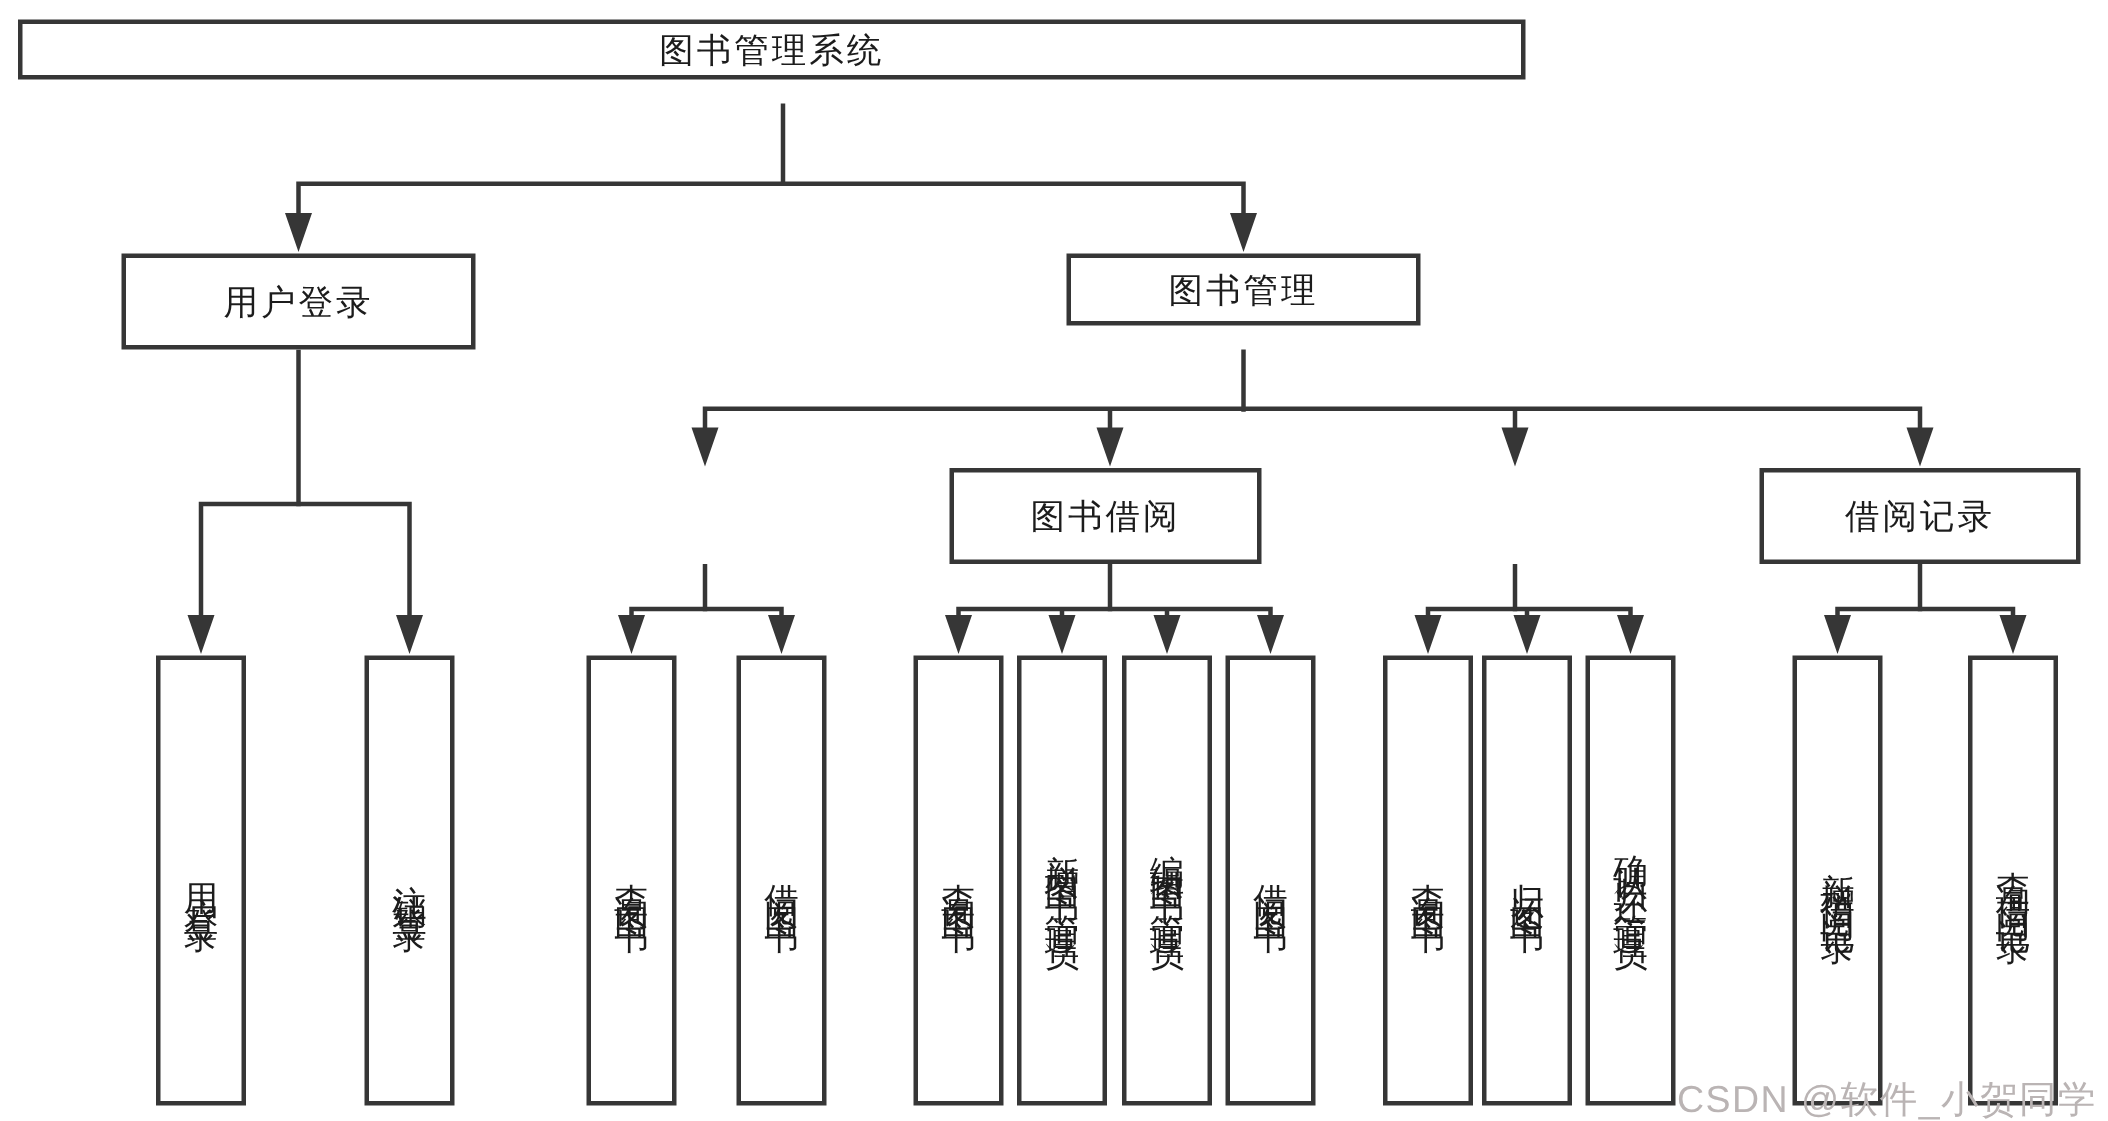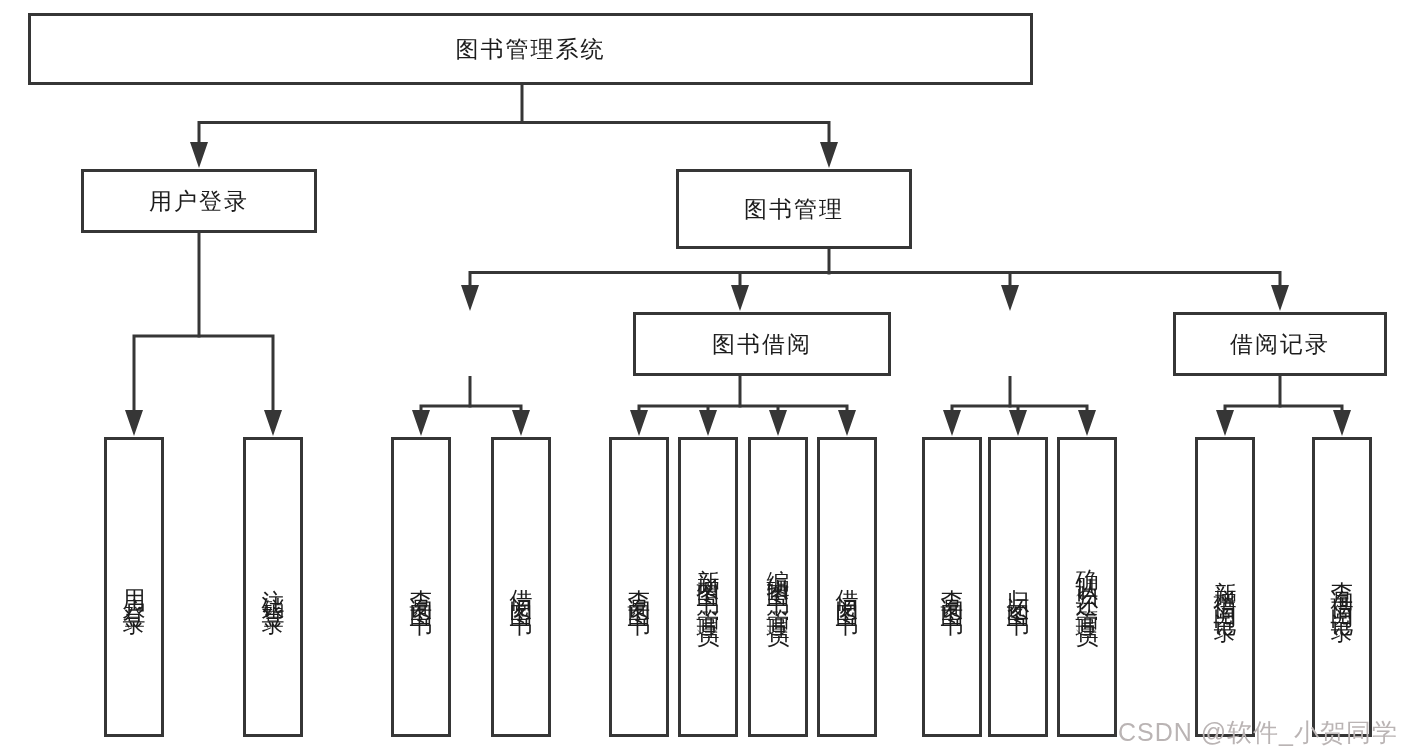--- a/index.html
+++ b/index.html
@@ -75,32 +75,32 @@
       <path d="M1280,376 L1280,407.5"></path>
       <path d="M1225,414 L1225,406 L1342,406 L1342,414"></path>
     </g>
     <g fill="#363636" stroke="none">
       <path d="M190,142 L208,142 L199,168 Z M820,142 L838,142 L829,168 Z"></path>
       <path d="M461,285 L479,285 L470,311 Z M731,285 L749,285 L740,311 Z M1001,285 L1019,285 L1010,311 Z M1271,285 L1289,285 L1280,311 Z"></path>
       <path d="M125,410 L143,410 L134,436 Z M264,410 L282,410 L273,436 Z M412,410 L430,410 L421,436 Z M512,410 L530,410 L521,436 Z M630,410 L648,410 L639,436 Z M699,410 L717,410 L708,436 Z M769,410 L787,410 L778,436 Z M838,410 L856,410 L847,436 Z M943,410 L961,410 L952,436 Z M1009,410 L1027,410 L1018,436 Z M1078,410 L1096,410 L1087,436 Z M1216,410 L1234,410 L1225,436 Z M1333,410 L1351,410 L1342,436 Z"></path>
     </g>
   </svg>
 
-  <div class="box h" style="left:28px;top:13px;width:1005px;height:72px">
+  <div class="box h" style="left:12px;top:13px;width:1005px;height:40px">
     <span>图书管理系统</span>
   </div>
 
   <div class="box h" style="left:81px;top:169px;width:236px;height:64px">
     <span>用户登录</span>
   </div>
-  <div class="box h" style="left:676px;top:169px;width:236px;height:80px">
+  <div class="box h" style="left:711px;top:169px;width:236px;height:48px">
     <span>图书管理</span>
   </div>
 
-  <div class="box h" style="left:633px;top:312px;width:258px;height:64px">
+  <div class="box h" style="left:633px;top:312px;width:208px;height:64px">
     <span>图书借阅</span>
   </div>
   <div class="box h" style="left:1173px;top:312px;width:214px;height:64px">
     <span>借阅记录</span>
   </div>
 
   <div class="box v" style="left:104px">
     <span>用户登录</span>
   </div>
   <div class="box v" style="left:243px">

